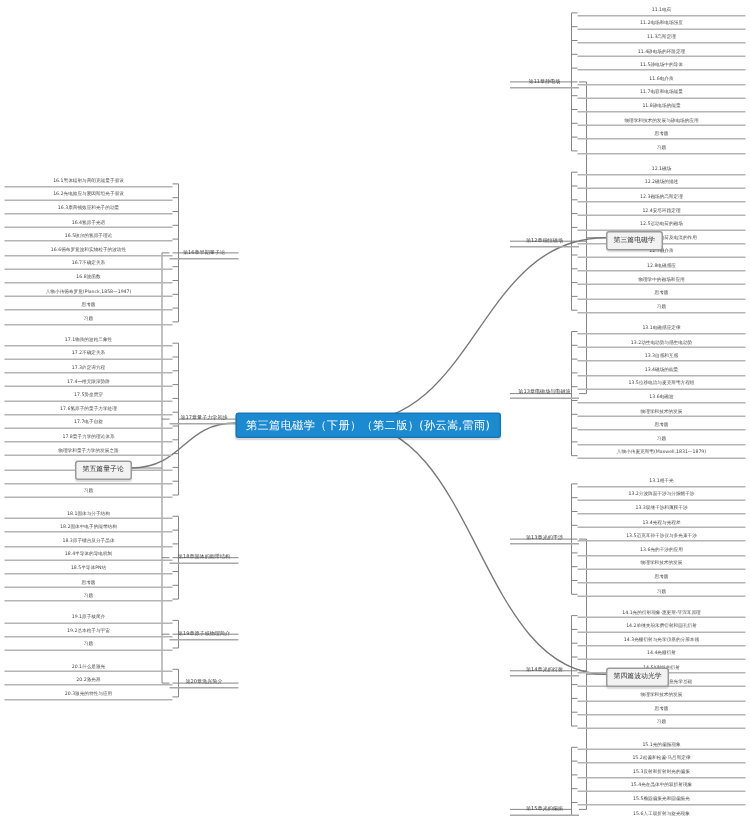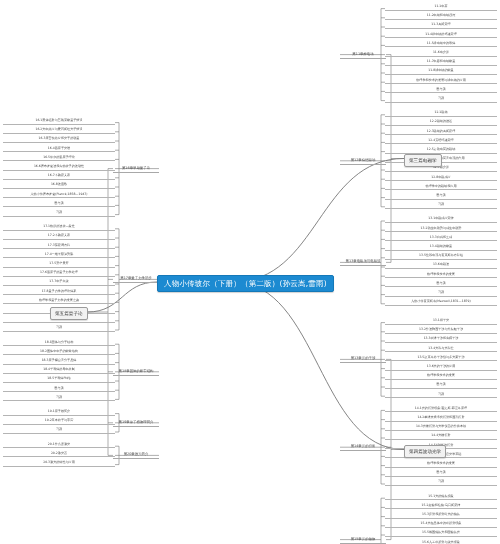--- a/index.html
+++ b/index.html
@@ -284,14 +284,14 @@
       <div class="node leaf" style="left: 3px; top: 418.2px; width: 112px;">19.2基本粒子与宇宙</div>
       <div class="node leaf" style="left: 3px; top: 427.4px; width: 112px;">习题</div>
       <div class="node lvl2" style="left: 113px; top: 419.8px; width: 46px;">第19章原子核物理简介</div>
       <div class="node leaf" style="left: 3px; top: 441.6px; width: 112px;">20.1什么是激光</div>
       <div class="node leaf" style="left: 3px; top: 450.8px; width: 112px;">20.2激光器</div>
       <div class="node leaf" style="left: 3px; top: 460px; width: 112px;">20.3激光的特性与应用</div>
       <div class="node lvl2" style="left: 113px; top: 452.4px; width: 46px;">第20章激光简介</div>
       <div class="node lvl1" style="left: 50px; top: 307px;">第五篇量子论</div>
     </div>
 
-  <div class="node root" id="root-node" style="left:157px;top:275px;">人物小传玻尔（下册）（第二版）(孙云嵩,雷雨)</div>
+  <div class="node root" id="root-node" style="left:157px;top:275px;">第三篇电磁学（下册）（第二版）(孙云嵩,雷雨)</div>
 </div>
 
 </body></html>

